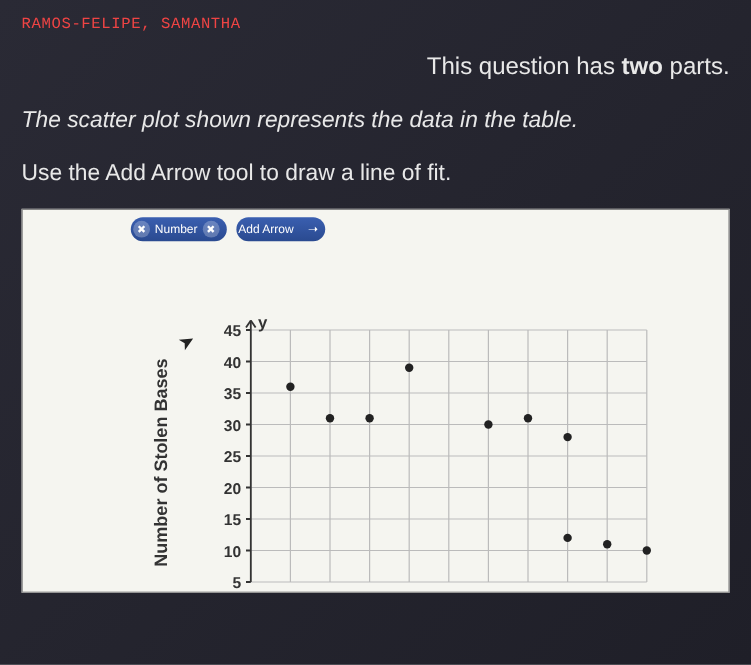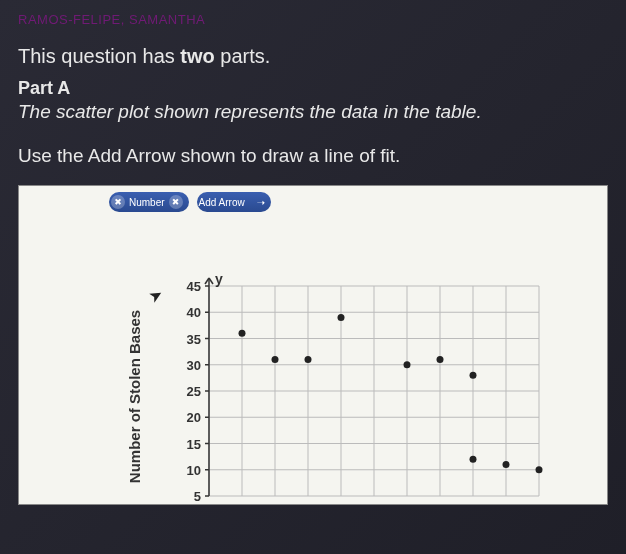--- a/index.html
+++ b/index.html
@@ -8,29 +8,31 @@
     height: 554px;
     background: linear-gradient(135deg, #2a2a35 0%, #1f1f28 100%);
     font-family: Arial, Helvetica, sans-serif;
     color: #e8e8e8;
     overflow: hidden;
     position: relative;
   }
   .student-name {
     font-size: 13px;
     padding: 12px 0 0 18px;
-    color: #701a75;
+    color: #ef4444;
     letter-spacing: 0.5px;
+    font-family: Liberation Mono, monospace;
   }
   .content {
     padding: 18px 18px 0 18px;
   }
   .prompt-line1 {
     font-size: 20px;
-    margin-bottom: 10px;
+    margin-bottom: 22px;
+    text-align: right;
   }
   .prompt-line1 b { font-weight: bold; }
   .part-label {
     font-size: 18px;
     font-weight: bold;
     margin-bottom: 2px;
   }
   .part-desc {
     font-size: 19px;
     margin-bottom: 22px;
@@ -126,24 +128,23 @@
 <body>
 
 <div class="student-name">RAMOS-FELIPE, SAMANTHA</div>
 
 <div class="content">
 
   <p class="prompt-line1">
     <span>This question has </span><b>two</b><span> parts.</span>
   </p>
 
-  <p class="part-label">Part A</p>
   <p class="part-desc">The scatter plot shown represents the data in the table.</p>
 
-  <p class="instruction">Use the Add Arrow shown to draw a line of fit.</p>
+  <p class="instruction">Use the Add Arrow tool to draw a line of fit.</p>
 
   <div class="chart-panel">
 
     <div class="toolbar">
       <div class="tool-btn delete">
         <span class="circ">✖</span>
         <span>Number</span>
         <span class="circ">✖</span>
       </div>
       <div class="tool-btn add">

